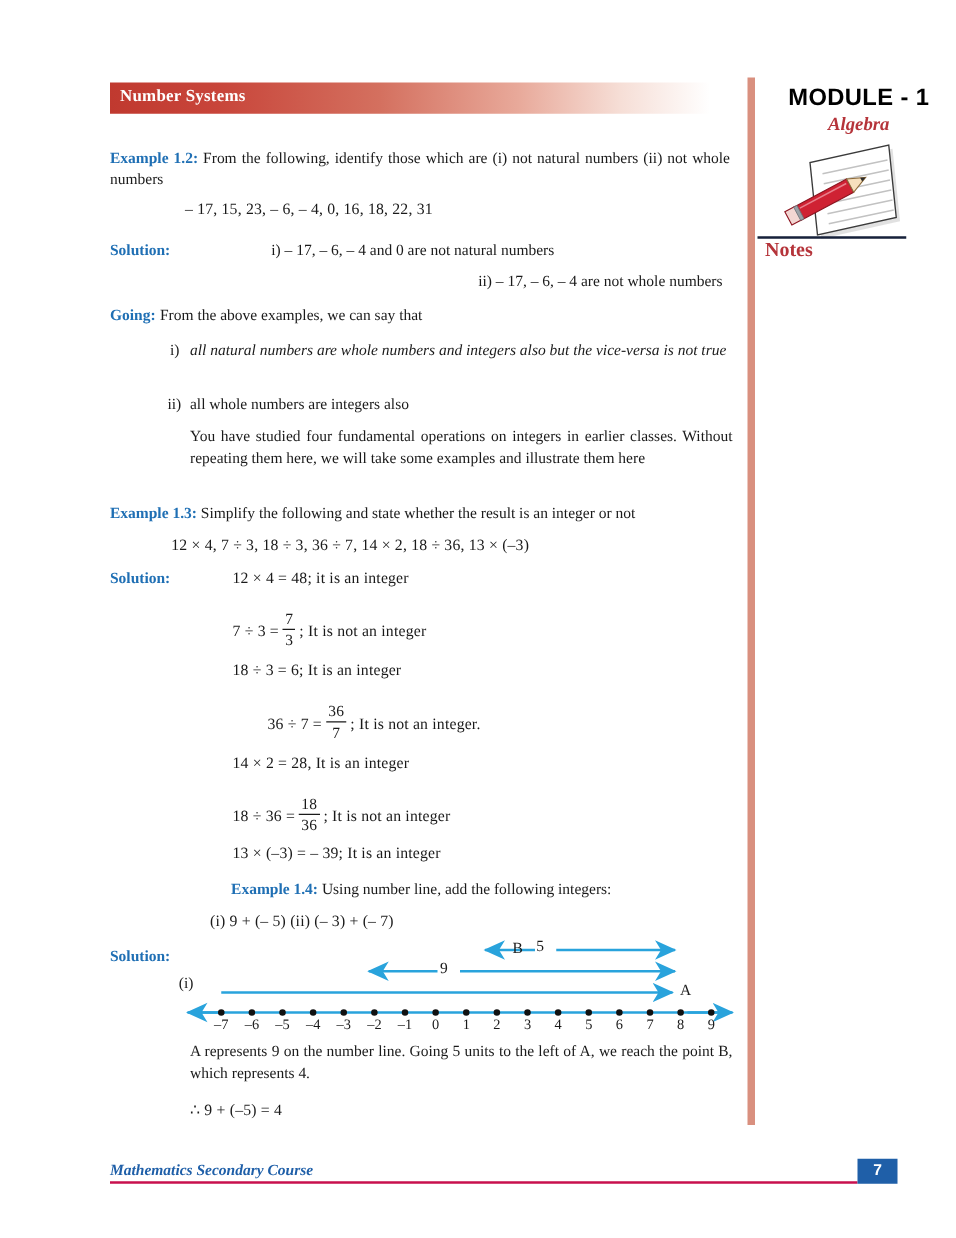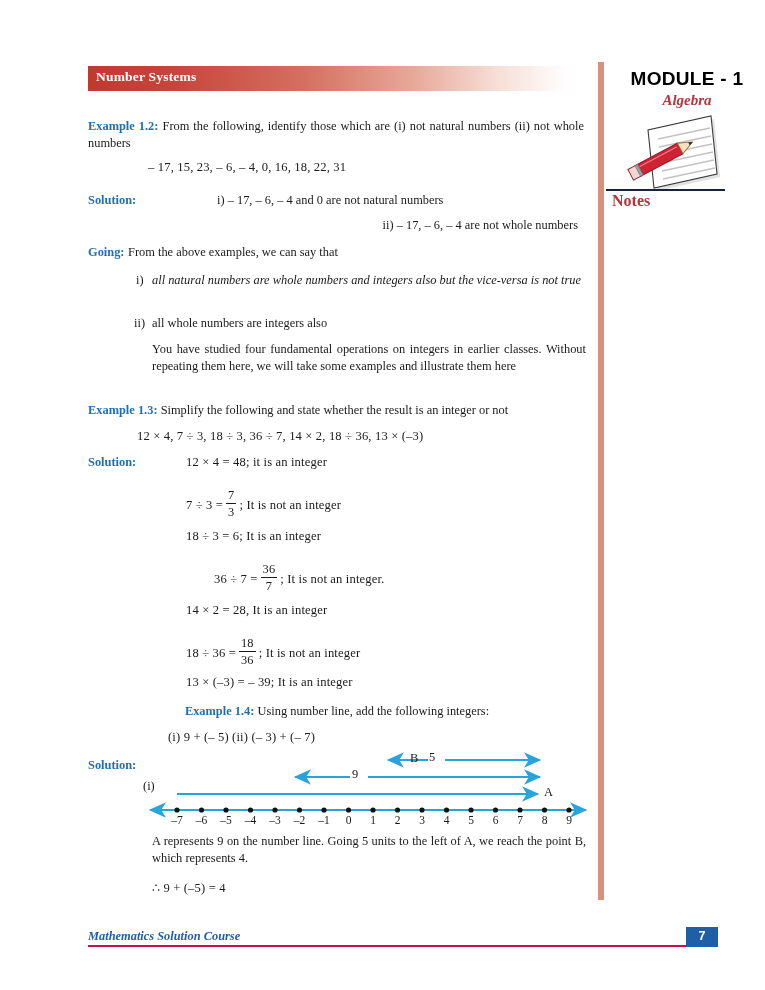--- a/index.html
+++ b/index.html
@@ -381,19 +381,19 @@
     
     <span style="position:absolute;left:270px;top:7px;font-size:12.4px;">B</span>
     <span style="position:absolute;left:289px;top:6px;font-size:12.4px;">5</span>
     <span style="position:absolute;left:212px;top:23px;font-size:12.4px;">9</span>
     <span style="position:absolute;left:404px;top:41px;font-size:12.4px;">A</span>
   </div>
 
   <div class="blk" style="left:152px; top:833px; width:434px;">A represents 9 on the number line. Going 5 units to the left of A, we reach the point B, which represents 4.</div>
   <div class="blk math" style="left:152px; top:880px;">∴ 9 + (–5) = 4</div>
 
-  <div class="footer-text">Mathematics Solution Course</div>
+  <div class="footer-text">Mathematics Secondary Course</div>
   <div class="footer-rule"></div>
   <div class="page-box">
     <div class="page-num">7</div>
   </div>
 
 </div>
 
 </body></html>

